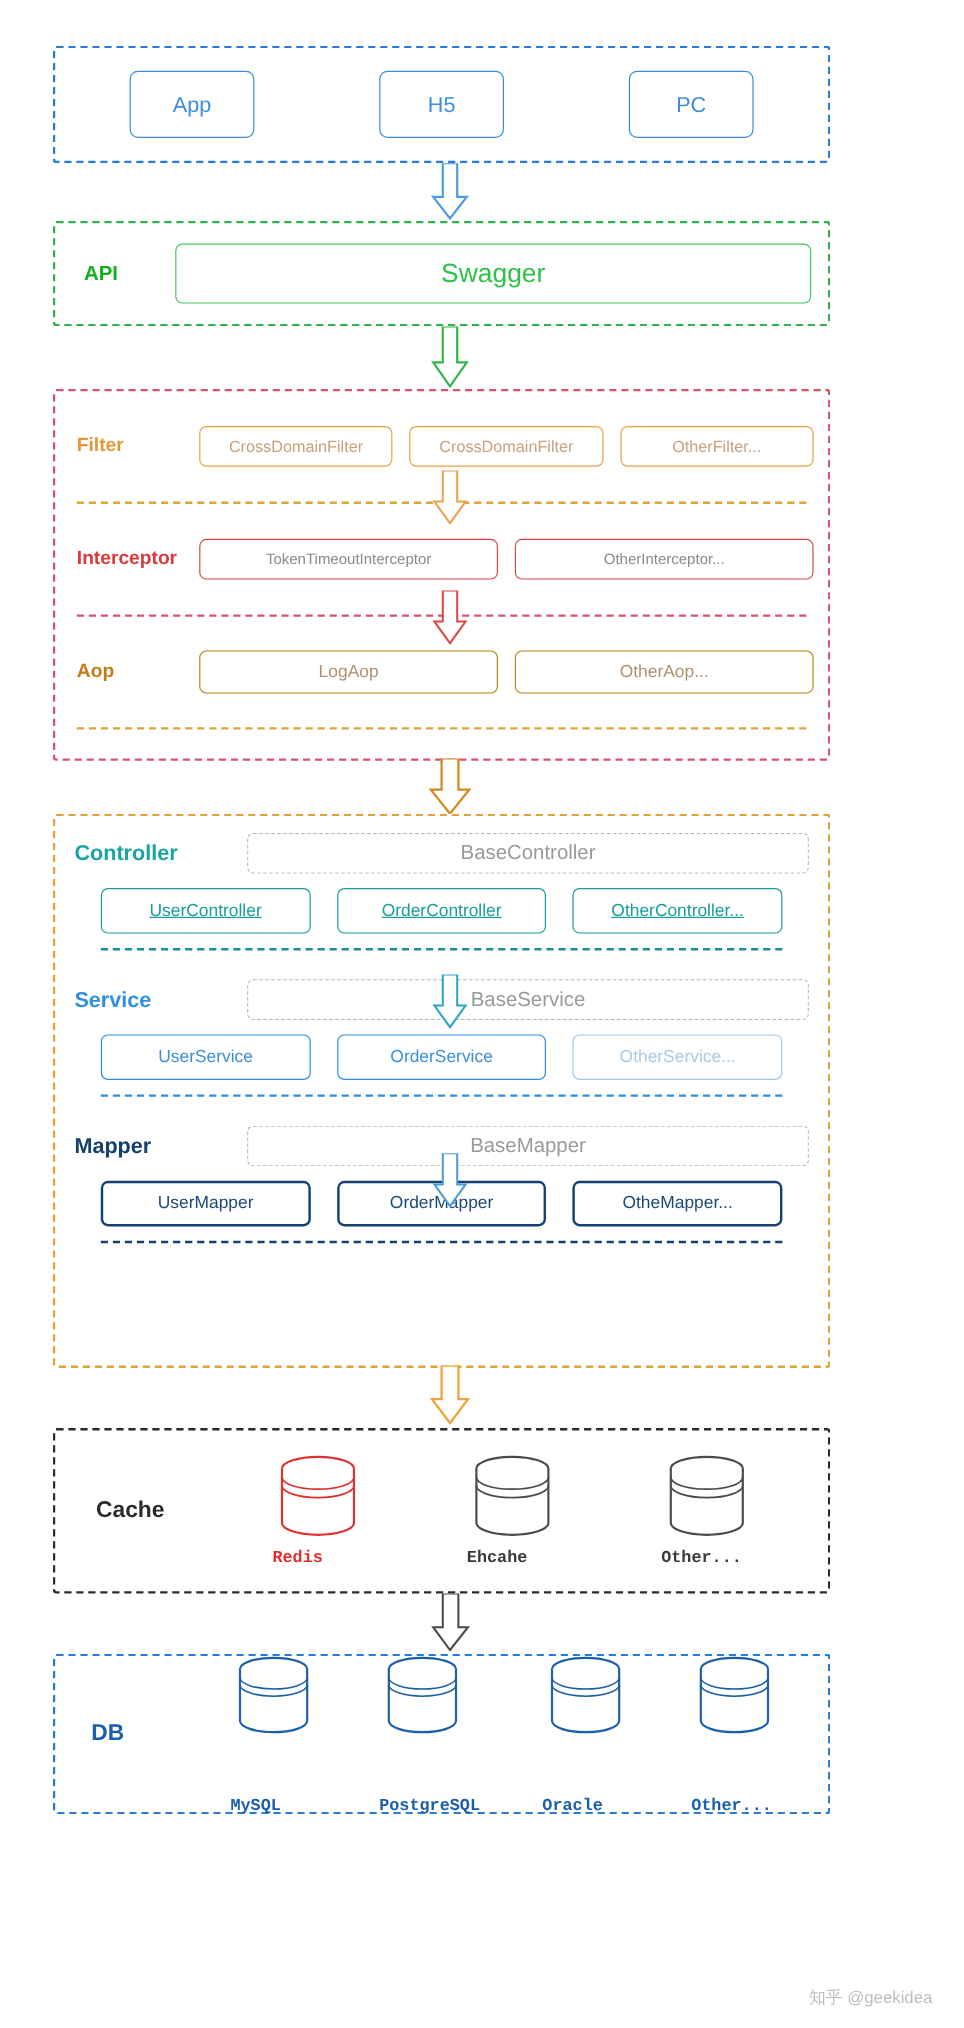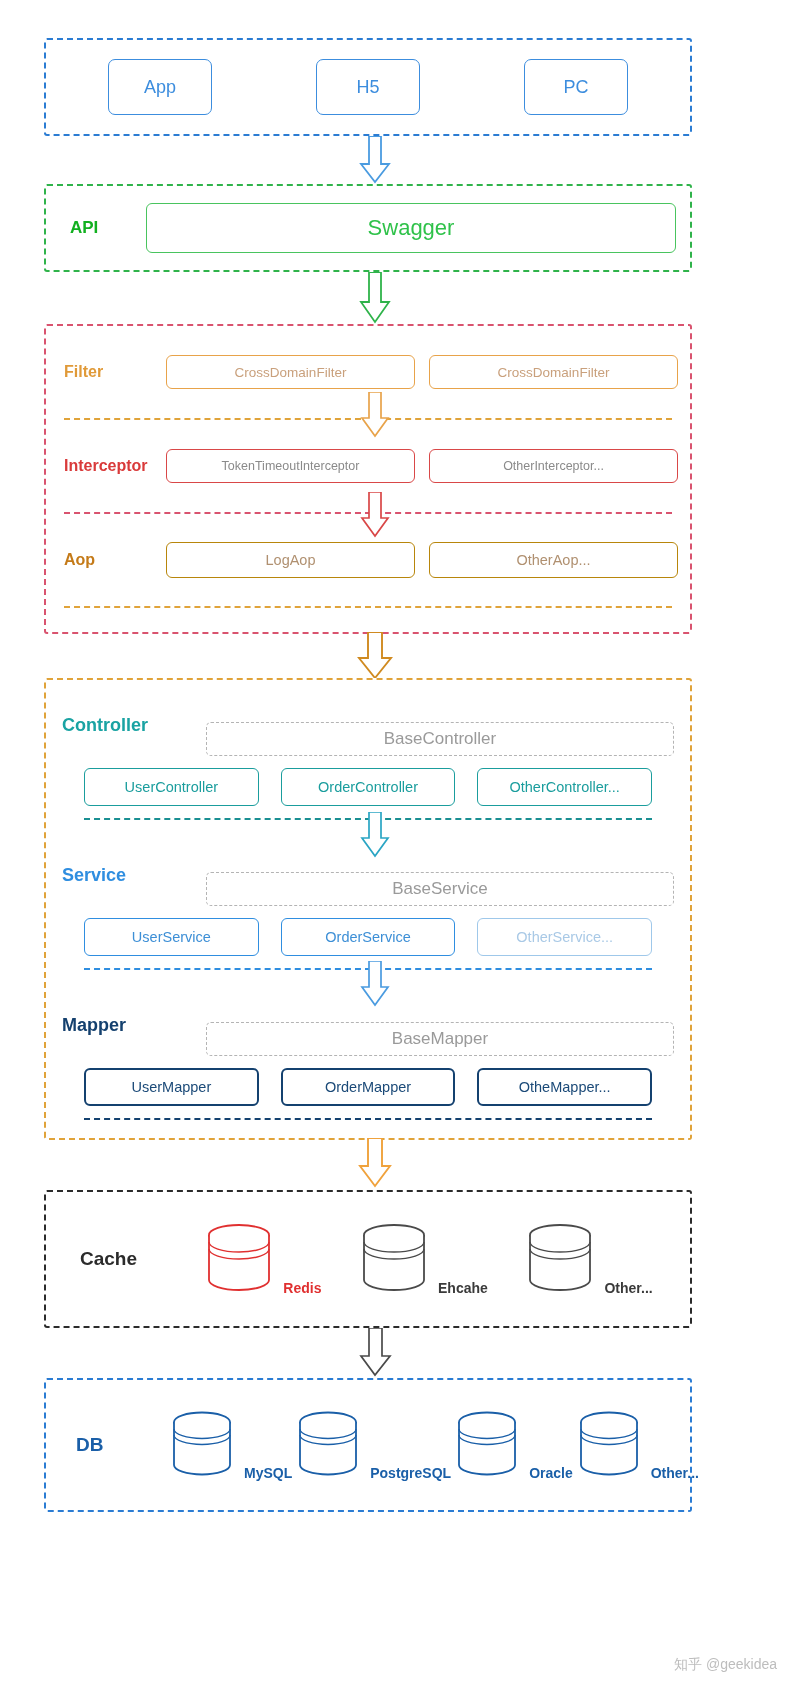--- a/index.html
+++ b/index.html
@@ -95,48 +95,48 @@
   }
   .csm-band { padding: 14px 16px 10px 16px; }
   .csm-top { display: flex; align-items: center; gap: 14px; }
   .csm-name { font-size: 18px; font-weight: bold; width: 130px; }
   .base-chip {
     flex: 1; height: 34px;
     border: 1.5px dashed #b4b4b4;
     border-radius: 5px;
     color: #9a9a9a;
     font-size: 17px;
-    display: flex; align-items: center; justify-content: center; margin-top: 28px;
+    display: flex; align-items: center; justify-content: center;
   }
   .csm-chips { display: flex; gap: 22px; margin-top: 12px; padding: 0 22px; }
   .csm-chips .chip { flex: 1; height: 38px; font-size: 14.5px; border-radius: 6px; }
   .csm-sep { border-bottom: 2.5px dashed #2f8fa8; margin: 12px 22px 0 22px; }
 
   .band-controller .csm-name { color: #1aa3a3; }
-  .band-controller .chip { border: 1.6px solid #1a9d9d; color: #1a9d9d; }
+  .band-controller .chip { border: 1.6px solid #1a9d9d; color: #1a9d9d; text-decoration: underline; }
   .band-controller .csm-sep { border-bottom-color: #1a8f92; }
 
   .band-service .csm-name { color: #2f8ee0; }
   .band-service .chip { border: 1.6px solid #2f8ee0; color: #3d8fd6; }
   .band-service .chip.muted { border-color: #9fc8ea; color: #a9c9e6; }
   .band-service .csm-sep { border-bottom-color: #2f8ee0; }
 
   .band-mapper .csm-name { color: #14406e; }
   .band-mapper .chip { border: 2px solid #14416f; color: #1b4a78; }
   .band-mapper .csm-sep { border-bottom-color: #14416f; }
 
   
   #cache-layer {
     left: 44px; top: 1190px; width: 648px; height: 138px;
     border-color: #2b2b2b;
   }
   #cache-layer .inner { display: flex; align-items: center; height: 100%; padding: 0 20px; }
   #cache-layer .layer-label { font-size: 19px; color: #2b2b2b; width: 118px; padding-left: 14px; }
   .cyl-row { display: flex; flex: 1; justify-content: space-around; align-items: flex-start; }
-  .cyl-item { display: flex; flex-direction: row; align-items: flex-end; gap: 6px; }
+  .cyl-item { display: flex; flex-direction: column; align-items: flex-start; gap: 6px; font-family: Liberation Mono, monospace; }
   .cyl-caption { font-size: 14px; font-weight: bold; }
 
   
   #db-layer {
     left: 44px; top: 1378px; width: 648px; height: 134px;
     border-color: #2b7cd3;
   }
   #db-layer .inner { display: flex; align-items: center; height: 100%; padding: 0 16px; }
   #db-layer .layer-label { font-size: 19px; color: #1a5fa8; width: 104px; padding-left: 14px; }
   #db-layer .cyl-caption { color: #1a5fa8; margin-top: 41px; }
@@ -175,20 +175,21 @@
     <polygon points="14,0 26,0 26,30 34,30 20,50 6,30 14,30" fill="#ffffff" stroke="#2fb34a" stroke-width="1.8"></polygon>
   </svg>
 
   <div class="layer" id="fia-layer">
 
     <div class="band band-filter row">
       <div class="fia-label layer-label">Filter</div>
       <div class="fia-chips">
         <div class="chip">CrossDomainFilter</div>
         <div class="chip">CrossDomainFilter</div>
+        <div class="chip">OtherFilter...</div>
       </div>
     </div>
     <div class="sep"></div>
 
     <div class="band band-interceptor row">
       <div class="fia-label layer-label">Interceptor</div>
       <div class="fia-chips">
         <div class="chip">TokenTimeoutInterceptor</div>
         <div class="chip">OtherInterceptor...</div>
       </div>

